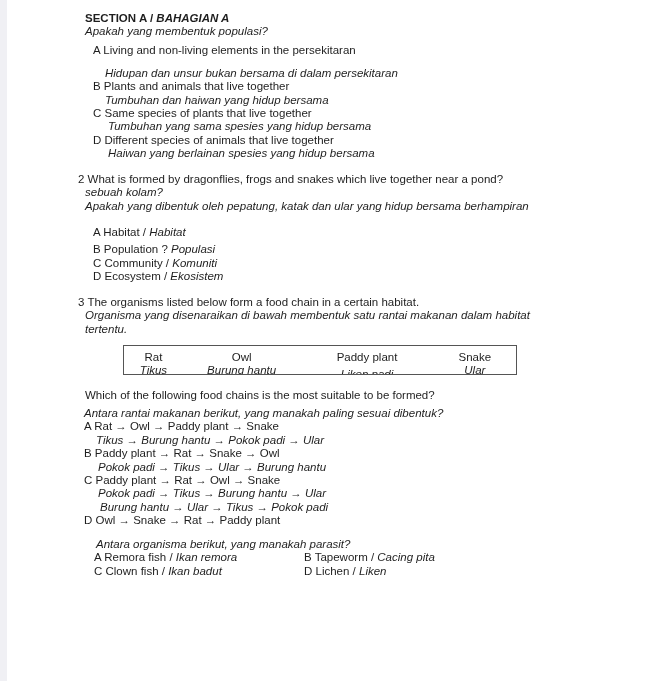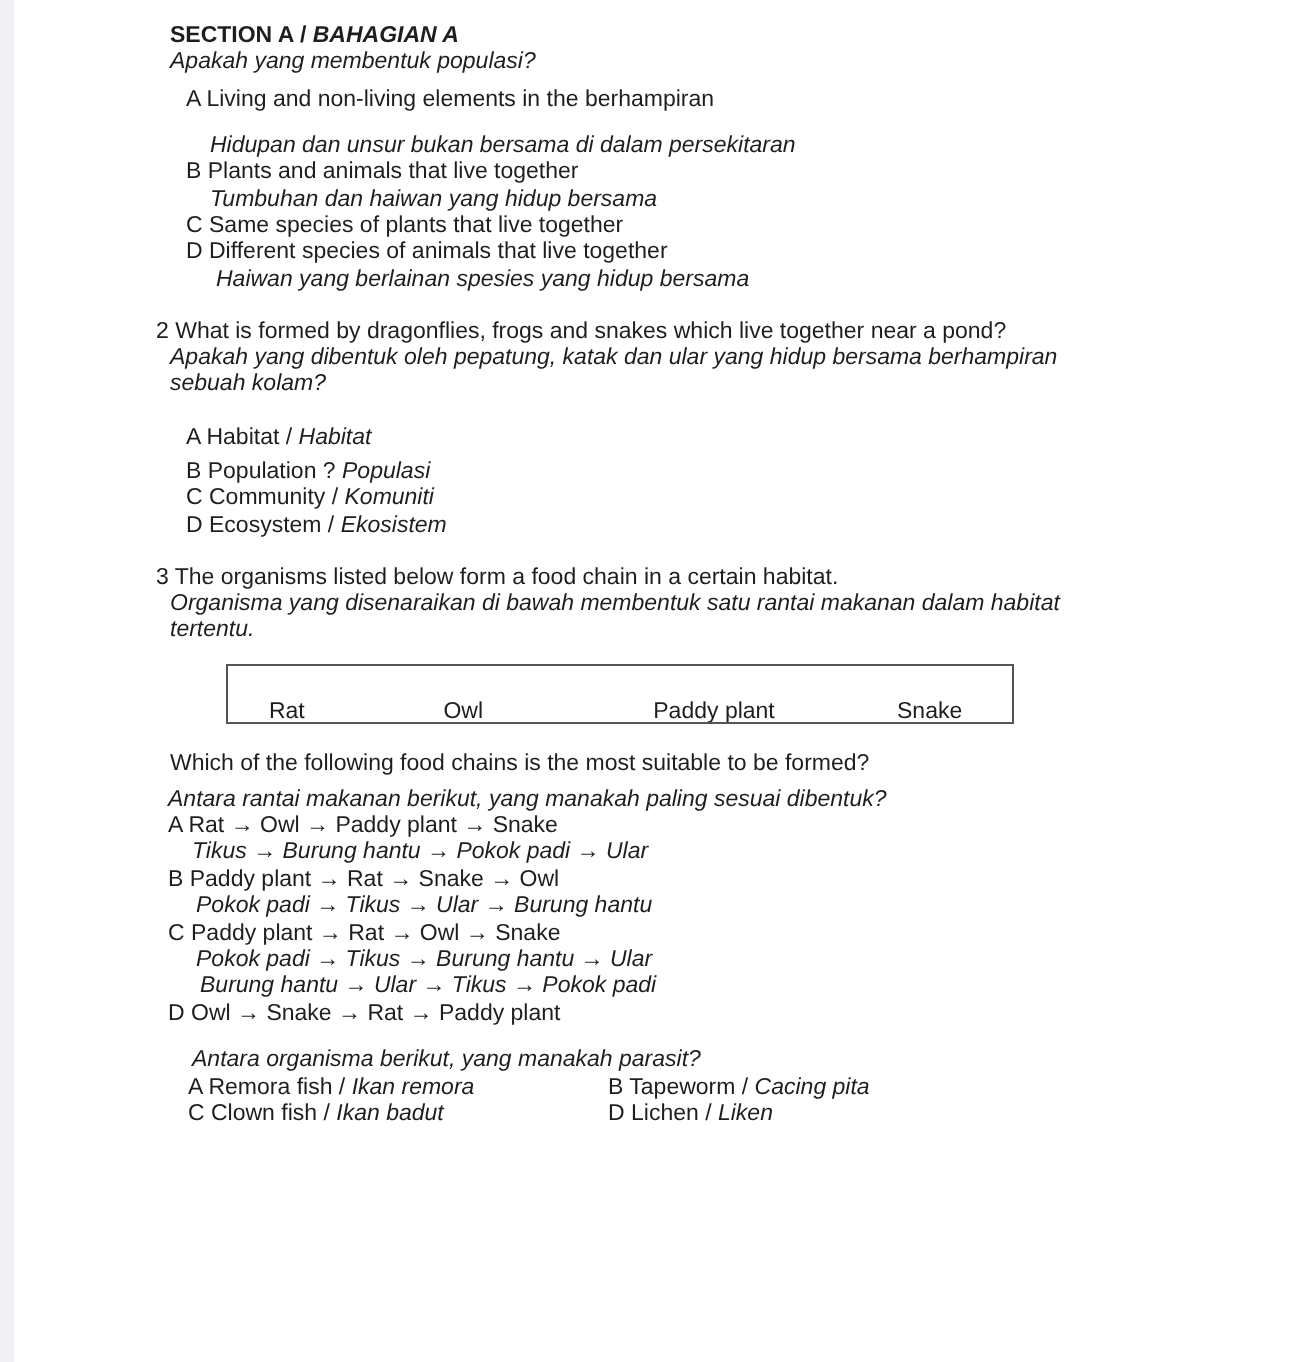--- a/index.html
+++ b/index.html
@@ -14,22 +14,22 @@
   .b{font-weight:bold;}
   
   .i5{margin-left:5px}.i6{margin-left:6px}.i7{margin-left:7px}.i15{margin-left:15px}.i18{margin-left:18px}.i20{margin-left:20px}.i22{margin-left:22px}
   .i27{margin-left:27px}.i30{margin-left:30px}
   
   .g3{margin-top:3.5px}.g4{margin-top:4.5px}.g5{margin-top:5px}.g55{margin-top:5.5px}
   .g9{margin-top:9.5px}.g10{margin-top:10px}.g11{margin-top:11px}.g12{margin-top:12.5px}
   .g13{margin-top:13px}.g14{margin-top:14px}
   
   .qtable{
-    margin-left:35px;margin-top:9px;width:394px;height:30px;border:1px solid #555;
-    display:flex;box-sizing:border-box;overflow:hidden;padding-top:17px;line-height:13px;
+    margin-left:45px;margin-top:9px;width:394px;height:30px;border:1px solid #555;
+    display:flex;box-sizing:border-box;overflow:hidden;padding-top:5px;line-height:13px;
   }
   .qtable .col{text-align:center;}
   .col1{width:15%}.col2{width:30%}.col3{width:34%}.col4{width:21%}
   .cell-drop{position:relative;top:4px;display:inline-block;}
   
   .q4row{display:flex;margin-left:16px;}
   .q4cell-l{width:210px;}
 </style>
 </head>
 <body>
@@ -37,33 +37,34 @@
 <div id="left-strip"></div>
 
 <div id="doc">
 
   <div class="line b i7">
     <span>SECTION A / </span><span class="it">BAHAGIAN A</span>
   </div>
 
   <div>
     <div class="line it i7">Apakah yang membentuk populasi?</div>
-    <div class="line i15 g5">A Living and non-living elements in the berhampiran</div>
+    <div class="line i15 g5">A Living and non-living elements in the persekitaran</div>
     <div class="line it i27 g9">Hidupan dan unsur bukan bersama di dalam persekitaran</div>
     <div class="line i15">B Plants and animals that live together</div>
     <div class="line it i27">Tumbuhan dan haiwan yang hidup bersama</div>
     <div class="line i15">C Same species of plants that live together</div>
+    <div class="line it i30">Tumbuhan yang sama spesies yang hidup bersama</div>
     <div class="line i15">D Different species of animals that live together</div>
     <div class="line it i30">Haiwan yang berlainan spesies yang hidup bersama</div>
   </div>
 
   <div>
     <div class="line g12">2 What is formed by dragonflies, frogs and snakes which live together near a pond?</div>
+    <div class="line it i7">sebuah kolam?</div>
     <div class="line it i7">Apakah yang dibentuk oleh pepatung, katak dan ular yang hidup bersama berhampiran</div>
-    <div class="line it i7">sebuah kolam?</div>
     <div class="line i15 g13">
       <span>A Habitat / </span><span class="it">Habitat</span>
     </div>
     <div class="line i15 g3">
       <span>B Population ? </span><span class="it">Populasi</span>
     </div>
     <div class="line i15">
       <span>C Community / </span><span class="it">Komuniti</span>
     </div>
     <div class="line i15">

